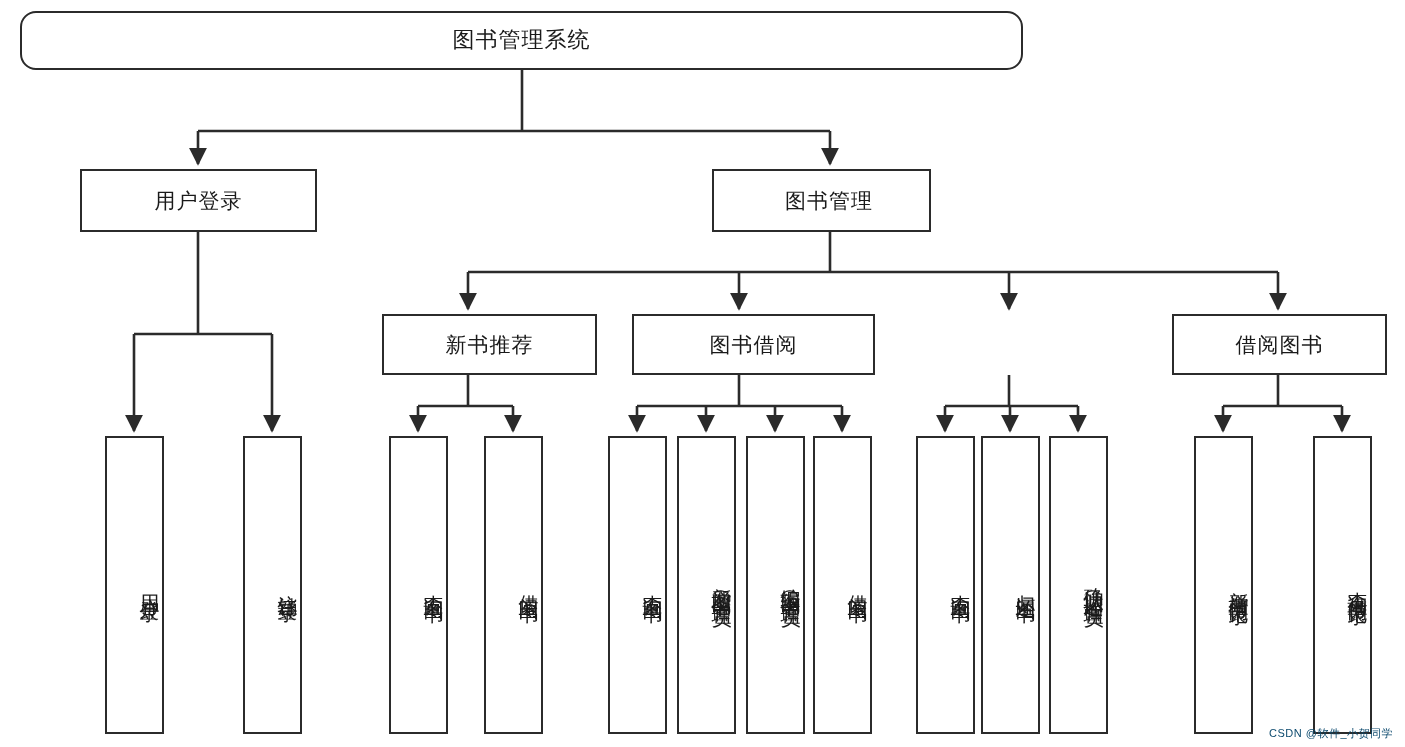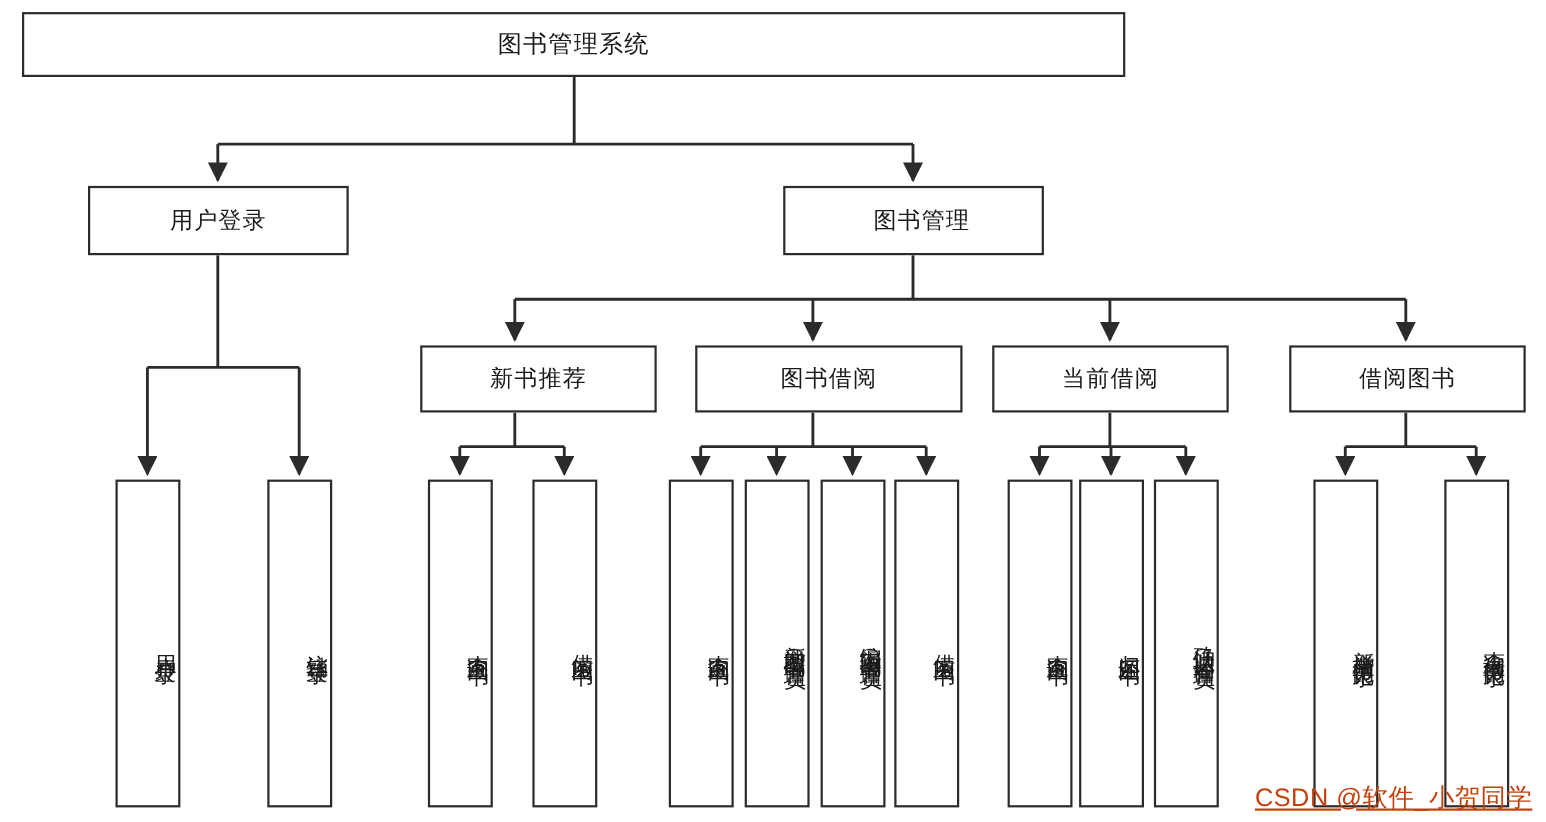--- a/index.html
+++ b/index.html
@@ -51,25 +51,24 @@
     align-items: flex-start;
     justify-content: center;
   }
   .node.root {
     font-size: 22px;
   }
   .watermark {
     position: absolute;
     right: 12px;
     bottom: 6px;
-    font-size: 23px;
-    color: #c2410c;
+    font-size: 11px;
+    color: #0c4a6e;
     letter-spacing: 0.5px;
     white-space: nowrap;
-    text-decoration: underline;
   }
 </style>
 </head>
 <body>
 
 <div id="canvas">
 
   <svg id="edges" viewBox="0 0 1405 747" xmlns="http://www.w3.org/2000/svg">
     <defs>
       <marker id="arrow" viewBox="0 0 10 10" refX="9" refY="5" markerWidth="7" markerHeight="7" orient="auto-start-reverse">
@@ -114,28 +113,27 @@
       <path d="M 1010 406 L 1010 431" marker-end="url(#arrow)"></path>
       <path d="M 1078 406 L 1078 431" marker-end="url(#arrow)"></path>
 
       <path d="M 1278 375 L 1278 406"></path>
       <path d="M 1223 406 L 1342 406"></path>
       <path d="M 1223 406 L 1223 431" marker-end="url(#arrow)"></path>
       <path d="M 1342 406 L 1342 431" marker-end="url(#arrow)"></path>
     </g>
   </svg>
 
-  <div class="node horiz root" style="left:20px; top:11px; width:1003px; height:59px;">图书管理系统</div>
+  <div class="node horiz root" style="left:20px; top:11px; width:1003px; height:59px;border-radius:16px;">图书管理系统</div>
 
   <div class="node horiz" style="left:80px; top:169px; width:237px; height:63px;">用户登录</div>
-  <div class="node horiz" style="left:712px; top:169px; width:237px; height:63px;padding-left:15px;">图书管理</div>
+  <div class="node horiz" style="left:712px; top:169px; width:219px; height:63px;padding-left:15px;">图书管理</div>
 
   <div class="node horiz" style="left:382px; top:314px; width:215px; height:61px;">新书推荐</div>
   <div class="node horiz" style="left:632px; top:314px; width:243px; height:61px;">图书借阅</div>
-  <div class="node horiz" style="left:902px; top:314px; width:215px; height:61px;">当前借阅</div>
   <div class="node horiz" style="left:1172px; top:314px; width:215px; height:61px;">借阅图书</div>
 
   <div class="node vert" style="left:105px; top:436px; width:59px; height:298px;">用户登录</div>
   <div class="node vert" style="left:243px; top:436px; width:59px; height:298px;">注销登录</div>
 
   <div class="node vert" style="left:389px; top:436px; width:59px; height:298px;">查询图书</div>
   <div class="node vert" style="left:484px; top:436px; width:59px; height:298px;">借阅图书</div>
 
   <div class="node vert" style="left:608px; top:436px; width:59px; height:298px;">查询图书</div>
   <div class="node vert" style="left:677px; top:436px; width:59px; height:298px;">新增图书（管理员）</div>

